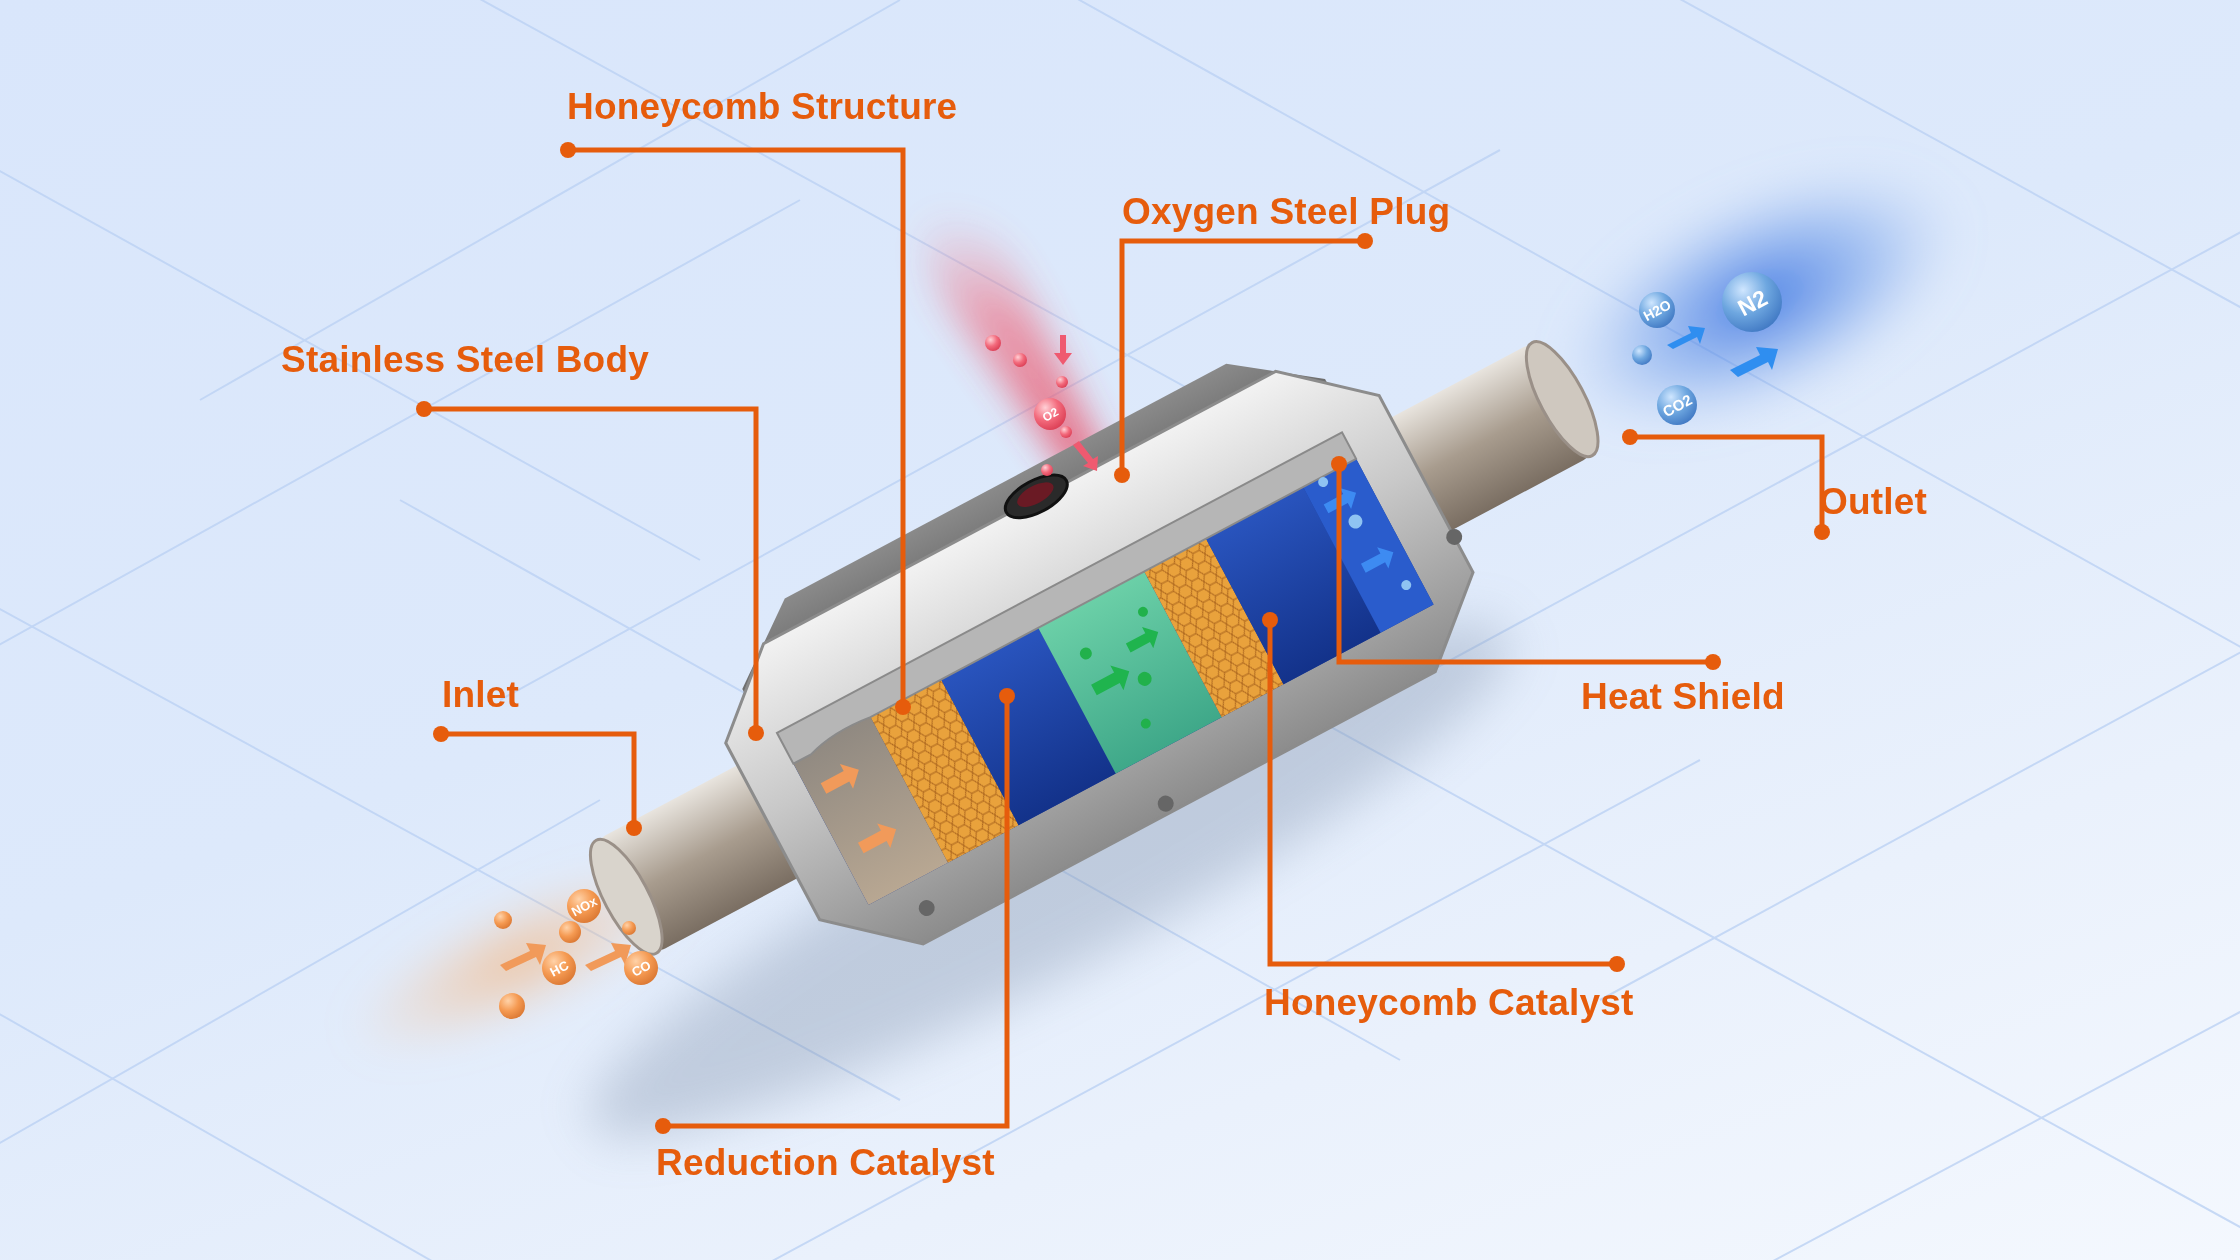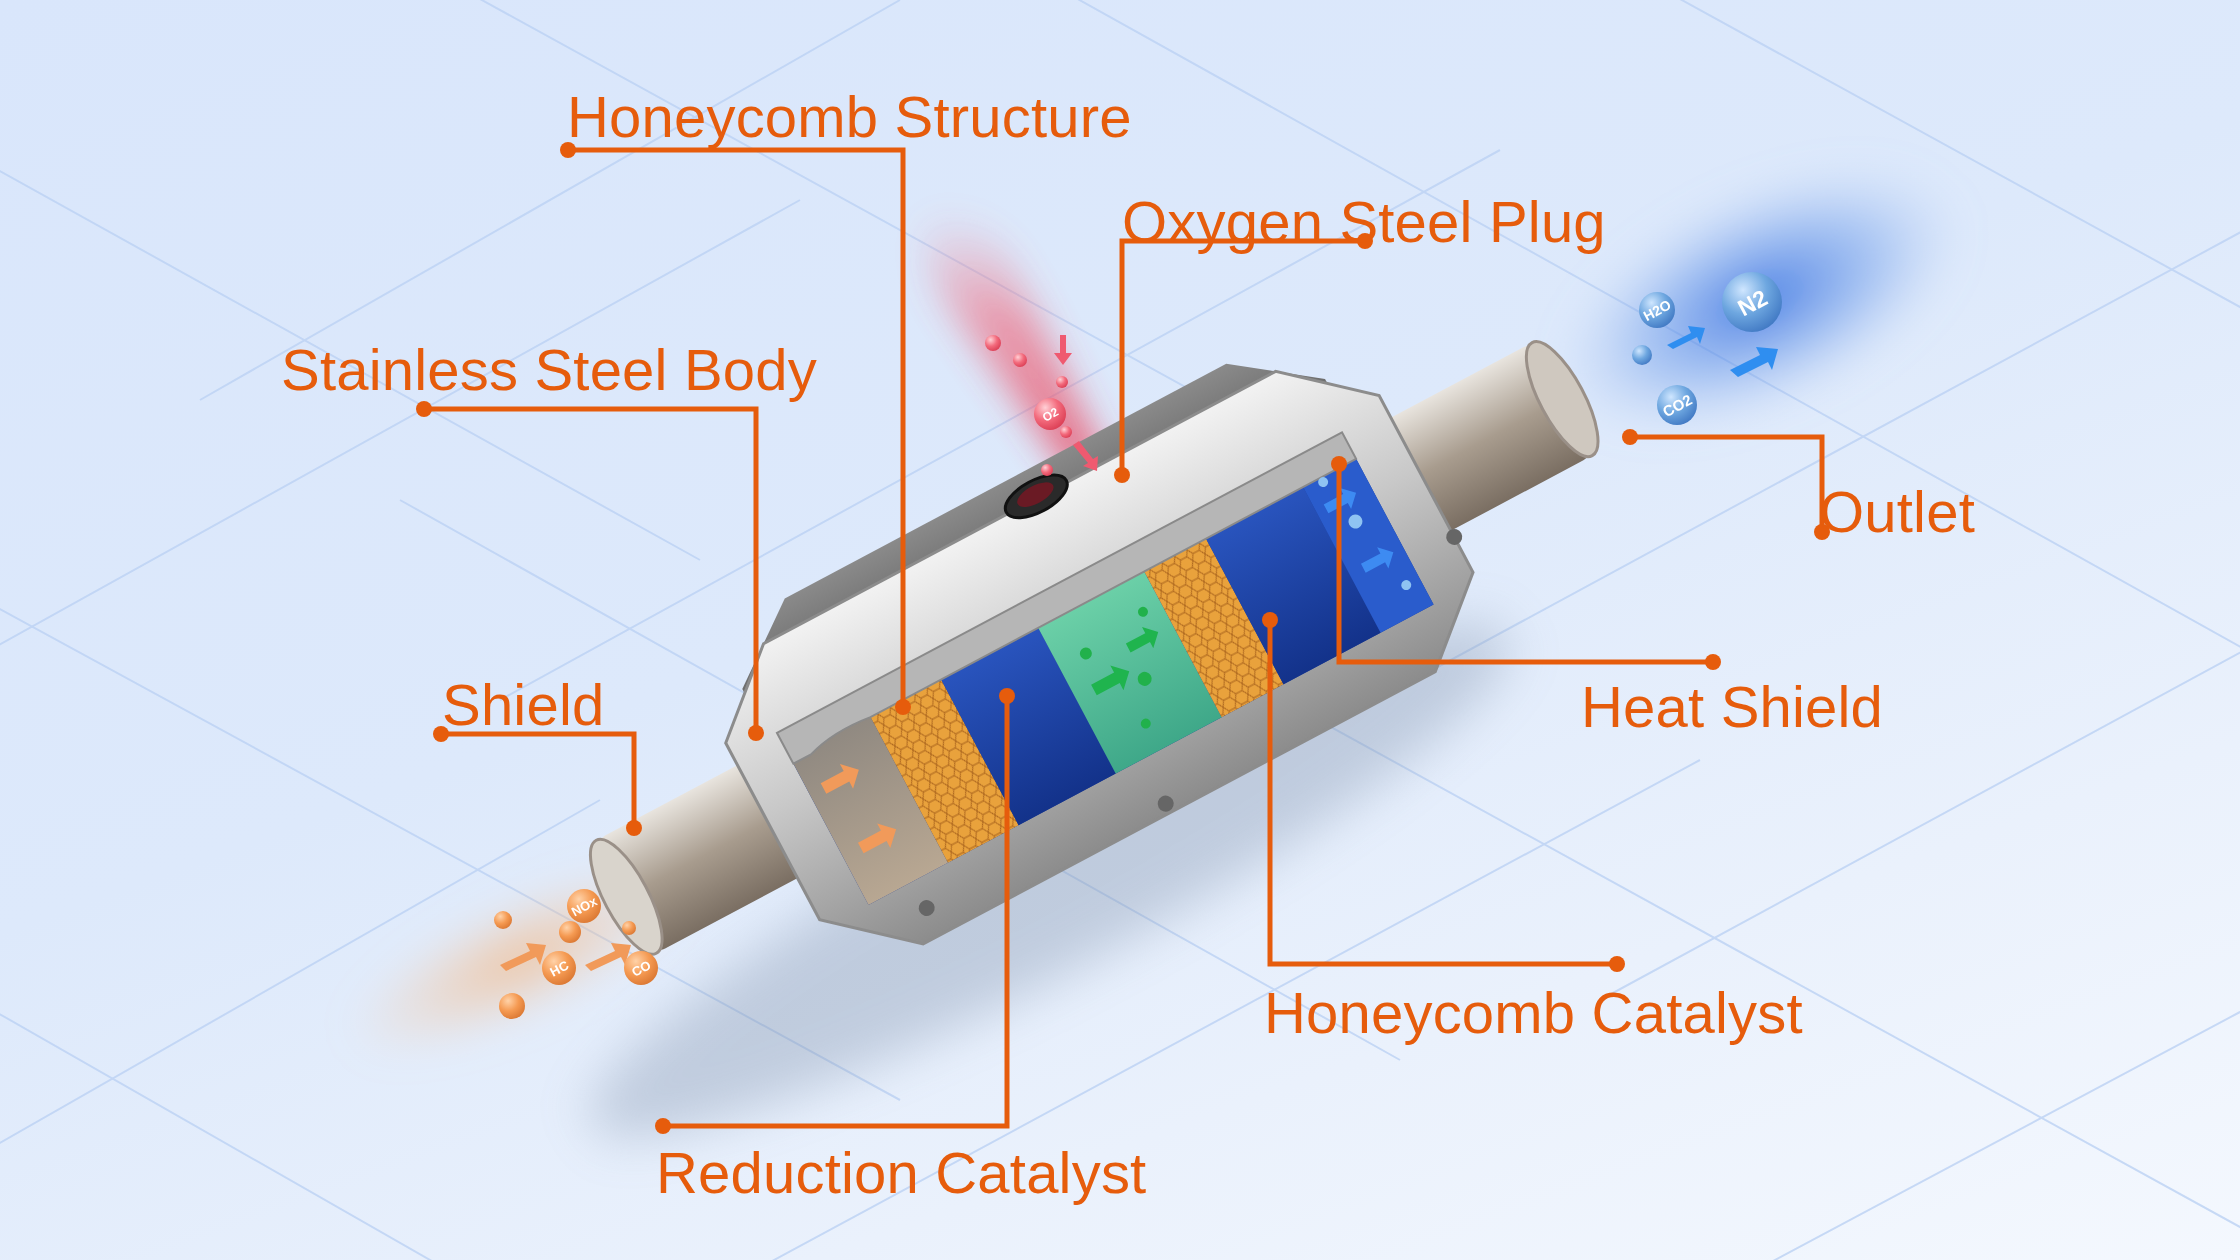--- a/index.html
+++ b/index.html
@@ -1,21 +1,21 @@
 <!DOCTYPE html>
 <html><head>
 <meta charset="utf-8">
 <style>
   html, body { margin: 0; padding: 0; }
   body { width: 2240px; height: 1260px; overflow: hidden; background: #dce8fb; }
   #stage { position: relative; width: 2240px; height: 1260px; overflow: hidden;
     background: linear-gradient(160deg, #d9e6fb 0%, #dde9fb 45%, #eaf1fc 75%, #f4f8fe 100%); }
   #scene { position: absolute; left: 0; top: 0; width: 2240px; height: 1260px; }
-  .label { position: absolute; font-family: "Liberation Sans", sans-serif; font-weight: 400;
-    color: #e65c0c; font-size: 58px; line-height: 1; white-space: nowrap; letter-spacing: 0.2px; }
+  .label { position: absolute; font-family: "Liberation Sans", sans-serif; font-weight: 700;
+    color: #e65c0c; font-size: 37px; line-height: 1; white-space: nowrap; letter-spacing: 0.2px; }
   .mol-text { font-family: "Liberation Sans", sans-serif; font-weight: 700; fill: #ffffff; }
 </style>
 </head>
 <body>
 
 <div id="stage">
   <svg id="scene" viewBox="0 0 2240 1260" xmlns="http://www.w3.org/2000/svg">
     <defs>
       <linearGradient id="gSteel" x1="0" y1="0" x2="0" y2="1">
         <stop offset="0" stop-color="#f2f2f2"></stop>
@@ -253,18 +253,18 @@
           <circle cx="663" cy="1126" r="8" fill="#e65c0c"></circle>
         </g>
       </g>
   </svg>
 
   <div id="labels">
       <div class="label" style="left: 567px; top: 88px;">Honeycomb Structure</div>
       <div class="label" style="left: 1122px; top: 193px;">Oxygen Steel Plug</div>
       <div class="label" style="left: 281px; top: 341px;">Stainless Steel Body</div>
       <div class="label" style="left: 1819px; top: 483px;">Outlet</div>
-      <div class="label" style="left: 442px; top: 676px;">Shield</div>
+      <div class="label" style="left: 442px; top: 676px;">Inlet</div>
       <div class="label" style="left: 1581px; top: 678px;">Heat Shield</div>
       <div class="label" style="left: 1264px; top: 984px;">Honeycomb Catalyst</div>
       <div class="label" style="left: 656px; top: 1144px;">Reduction Catalyst</div>
     </div>
 </div>
 
 </body></html>

